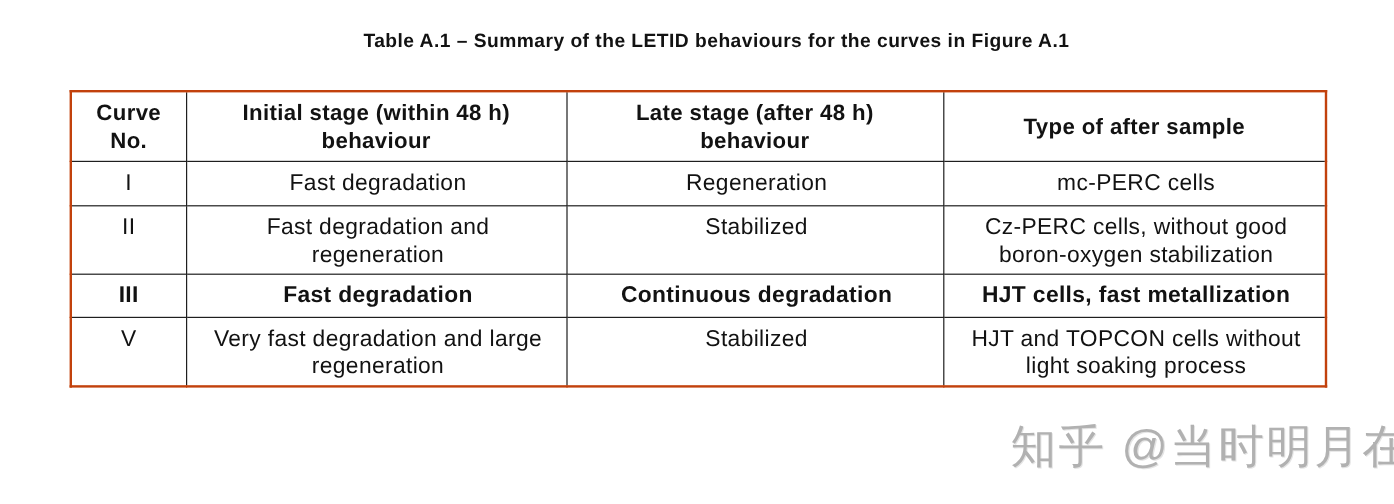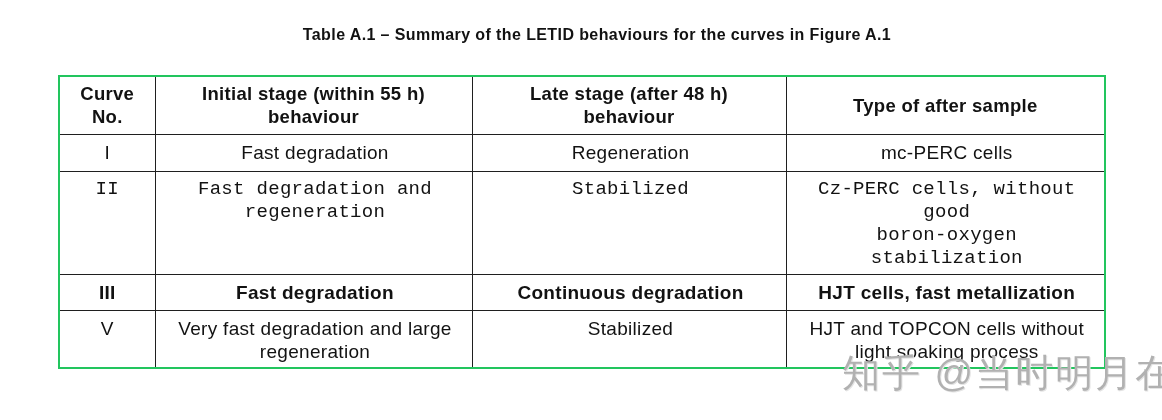--- a/index.html
+++ b/index.html
@@ -26,21 +26,21 @@
     letter-spacing: 0.4px;
     white-space: nowrap;
   }
   table.letid-table {
     position: absolute;
     left: 58px;
     top: 75px;
     width: 1046px;
     border-collapse: collapse;
     table-layout: fixed;
-    border: 2px solid #22c55e;
+    border: 2px solid #c2410c;
   }
   col.c0 { width: 96px; }
   col.c1 { width: 317px; }
   col.c2 { width: 314px; }
   col.c3 { width: 319px; }
   th, td {
     border: 1.5px solid #1f1f1f;
     box-sizing: border-box;
     white-space: pre-line;
   }
@@ -61,21 +61,21 @@
     vertical-align: top;
     text-align: center;
     padding: 6px 10px 4px 13px;
   }
   td.curve {
     text-align: center;
     padding-left: 2px;
     padding-right: 2px;
   }
   tbody tr:nth-child(1) { height: 37px; }
-  tbody tr:nth-child(2) { height: 56px; font-family: Liberation Mono, monospace; }
+  tbody tr:nth-child(2) { height: 56px; }
   tbody tr:nth-child(3) { height: 36px; font-weight: bold; }
   tbody tr:nth-child(4) { height: 56px; }
   tbody tr:nth-child(5) { height: 52px; }
   .watermark {
     position: absolute;
     left: 842px;
     top: 352px;
     font-size: 38px;
     line-height: 42px;
     color: #b1b1b1;
@@ -96,21 +96,21 @@
     <colgroup>
       <col class="c0">
         <col class="c1">
         <col class="c2">
         <col class="c3">
     </colgroup>
     <thead>
       <tr>
         <th>Curve
 No.</th>
-        <th>Initial stage (within 55 h)
+        <th>Initial stage (within 48 h)
 behaviour</th>
         <th>Late stage (after 48 h)
 behaviour</th>
         <th>Type of after sample</th>
       </tr>
     </thead>
     <tbody>
       <tr>
         <td class="curve">I</td>
         <td>Fast degradation</td>

